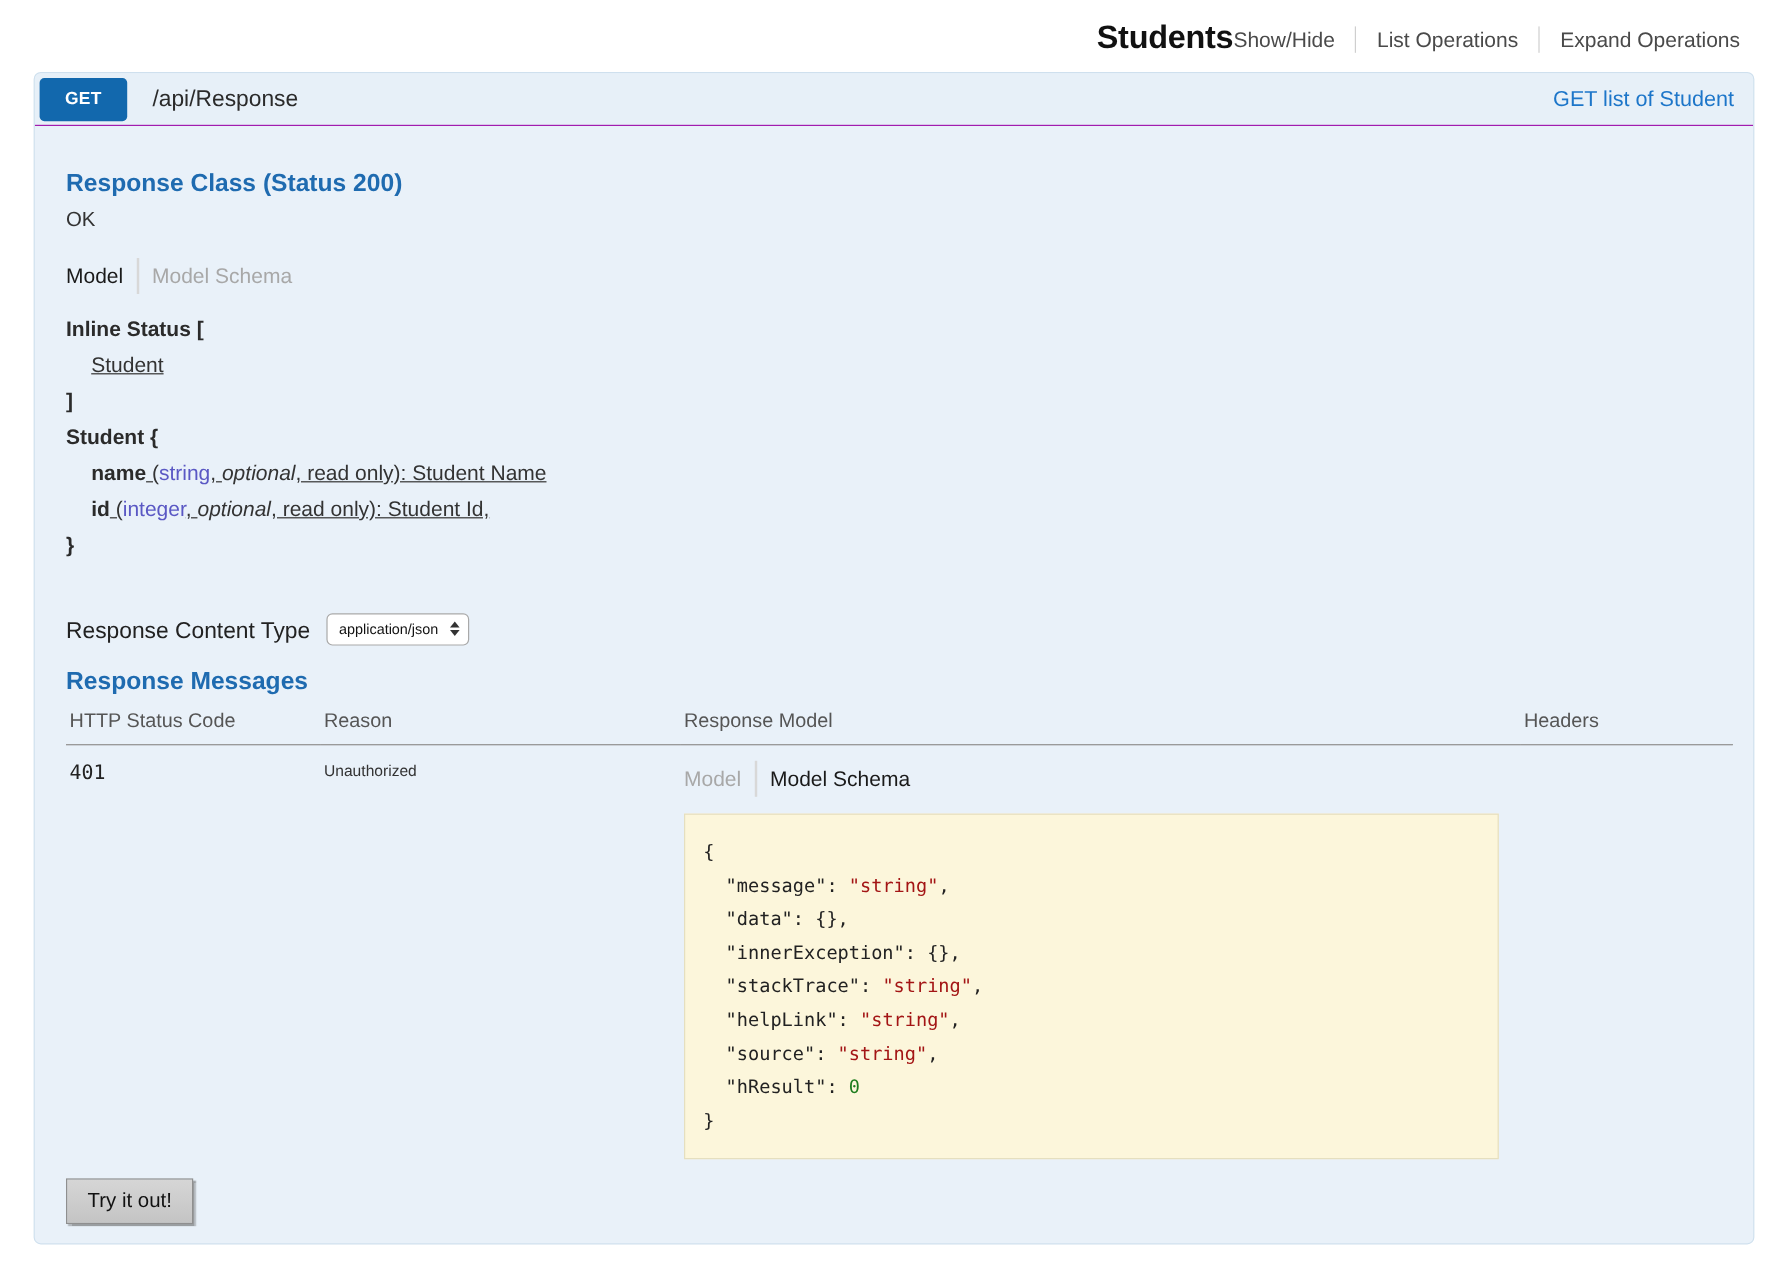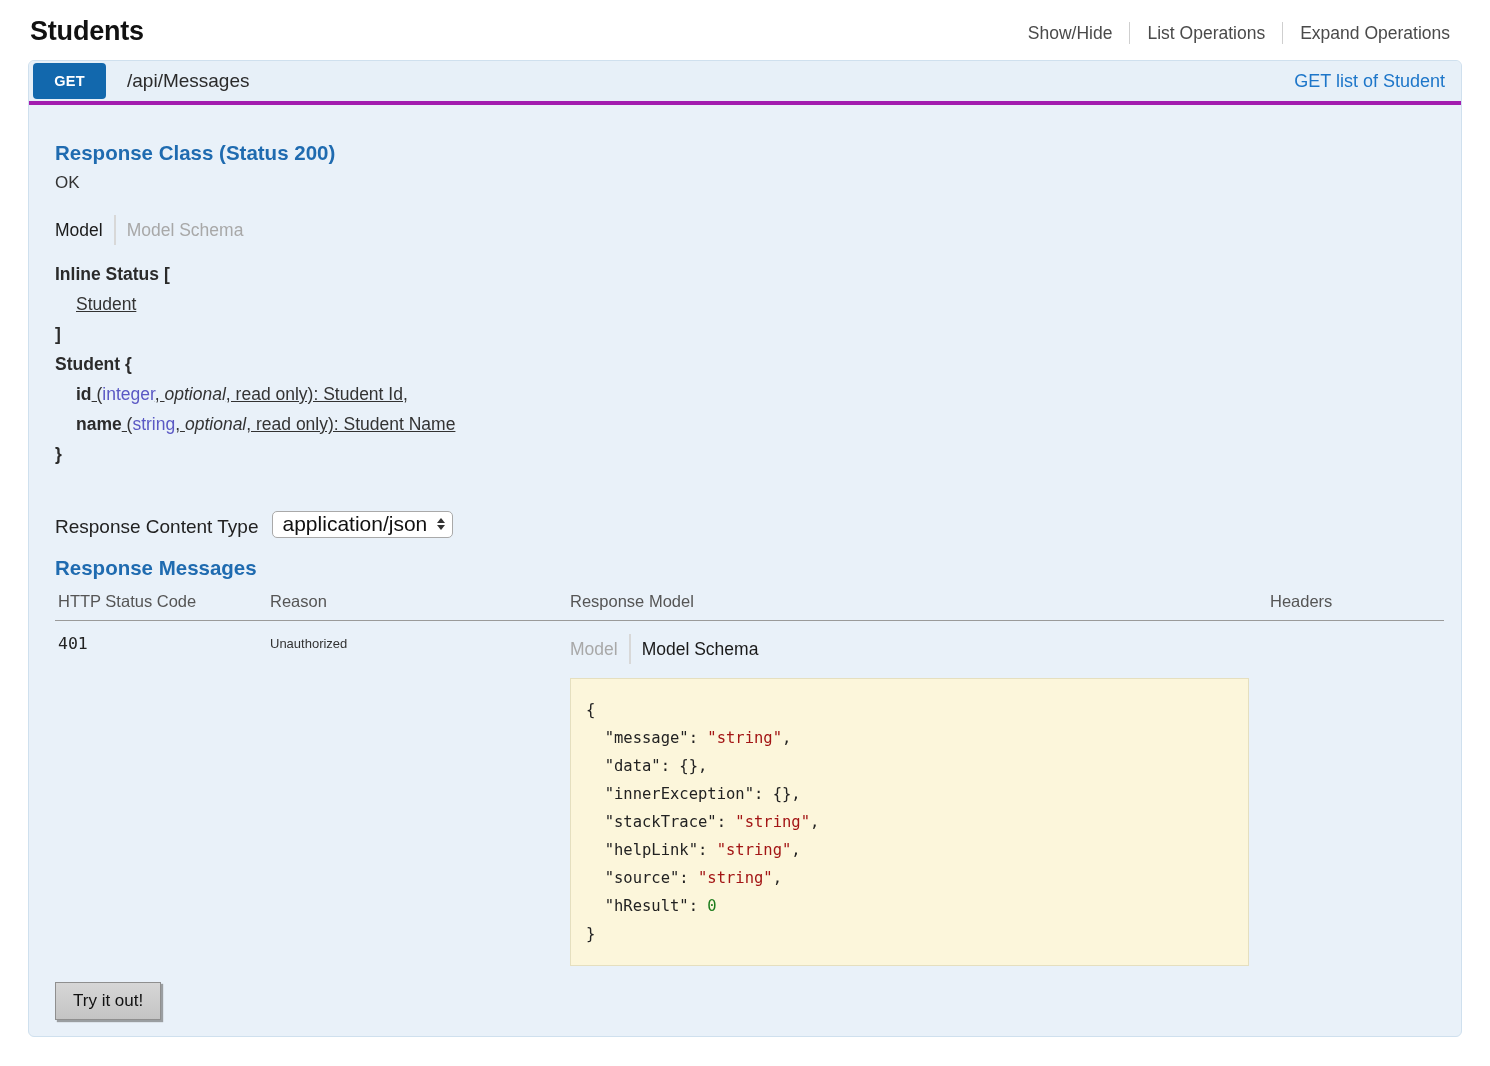--- a/index.html
+++ b/index.html
@@ -7,41 +7,41 @@
   body {
     width: 1490px; height: 1066px;
     font-family: "Liberation Sans", "DejaVu Sans", sans-serif;
     color: #333;
     overflow: hidden;
   }
   .page { padding: 16px 28px 0 28px; }
 
   
   .page-header {
-    display: flex; justify-content: space-between; align-items: flex-end;
+    display: flex; justify-content: flex-end; align-items: flex-end;
     margin-bottom: 13px; padding: 0 2px;
   }
   .resource-title { font-size: 27px; font-weight: 700; color: #111; letter-spacing: -0.2px; }
   .header-nav { display: flex; align-items: center; font-size: 17.5px; color: #4a4a4a; padding-bottom: 3px; }
   .header-nav a { color: #4a4a4a; text-decoration: none; cursor: pointer; padding: 0 17px; }
   .header-nav a:first-child { padding-left: 0; }
   .header-nav a:last-child { padding-right: 10px; }
   .nav-sep { width: 1px; height: 22px; background: #cfcfcf; }
 
   
   .operation {
     border: 1px solid #cfe0ee;
     border-radius: 6px;
     background: #e9f1f9;
     overflow: hidden;
   }
   .op-heading {
     display: flex; align-items: center;
     background: #e7f0f8;
-    border-bottom: 4px solid #a21caf;
+    border-bottom: 1px solid #a21caf;
     padding: 4px 4px;
     height: 44px;
   }
   .method-btn {
     background: #1268ad; color: #fff;
     font-size: 14.5px; font-weight: 700;
     border: none; border-radius: 4px;
     width: 73px; height: 36px;
     display: flex; align-items: center; justify-content: center;
     cursor: pointer; letter-spacing: 0.3px;
@@ -81,21 +81,21 @@
 
   
   .rct-row { display: flex; align-items: flex-end; margin: 42px 0 0 0; }
   .rct-label { font-size: 19px; color: #222; }
   .rct-select {
     display: inline-flex; align-items: center; gap: 10px;
     margin-left: 13px;
     background: #ffffff;
     border: 1px solid #a9a9a9; border-radius: 5px;
     padding: 3px 7px 4px 10px;
-    font-size: 21px; color: #111;
+    font-size: 12px; color: #111;
     cursor: pointer; height: 27px;
   }
   .arrows { display: flex; flex-direction: column; gap: 2px; }
   .tri-up { width: 0; height: 0; border-left: 4px solid transparent; border-right: 4px solid transparent; border-bottom: 5px solid #333; }
   .tri-down { width: 0; height: 0; border-left: 4px solid transparent; border-right: 4px solid transparent; border-top: 5px solid #333; }
 
   
   .rm-heading { margin-top: 30px; }
   table.messages { width: 100%; border-collapse: collapse; table-layout: fixed; margin-top: 6px; }
   table.messages col.c1 { width: 212px; }
@@ -154,42 +154,42 @@
       <a>List Operations</a>
       <span class="nav-sep"></span>
       <a>Expand Operations</a>
     </div>
   </div>
 
   <div class="operation">
 
     <div class="op-heading">
       <button class="method-btn">GET</button>
-      <a class="op-path">/api/Messages</a>
+      <a class="op-path">/api/Response</a>
       <a class="op-summary-link">GET list of Student</a>
     </div>
 
     <div class="op-content">
 
       <h4 class="section-heading first">Response Class (Status 200)</h4>
       <p class="status-desc">OK</p>
 
       <div class="sig-tabs">
         <a class="sig-tab selected">Model</a>
         <span class="tab-sep"></span>
         <a class="sig-tab unselected">Model Schema</a>
       </div>
 
       <div class="signature" id="sig-container">
           <div class="sig-line indent-0"><span class="sig-bold">Inline Status [</span></div>
           <div class="sig-line indent-1"><span class="sig-plain">Student</span></div>
           <div class="sig-line indent-0"><span class="sig-bold">]</span></div>
           <div class="sig-line indent-0"><span class="sig-bold">Student {</span></div>
+          <div class="sig-line indent-1"><span class="sig-bold">name</span><span class="sig-plain"> (</span><span class="sig-type">string</span><span class="sig-plain">, </span><span class="sig-italic">optional</span><span class="sig-plain">, read only): Student Name</span></div>
           <div class="sig-line indent-1"><span class="sig-bold">id</span><span class="sig-plain"> (</span><span class="sig-type">integer</span><span class="sig-plain">, </span><span class="sig-italic">optional</span><span class="sig-plain">, read only): Student Id,</span></div>
-          <div class="sig-line indent-1"><span class="sig-bold">name</span><span class="sig-plain"> (</span><span class="sig-type">string</span><span class="sig-plain">, </span><span class="sig-italic">optional</span><span class="sig-plain">, read only): Student Name</span></div>
           <div class="sig-line indent-0"><span class="sig-bold">}</span></div>
         </div>
 
       <div class="rct-row">
         <span class="rct-label">Response Content Type</span>
         <span class="rct-select">
           <span>application/json</span>
           <span class="arrows">
             <span class="tri-up"></span>
               <span class="tri-down"></span>

